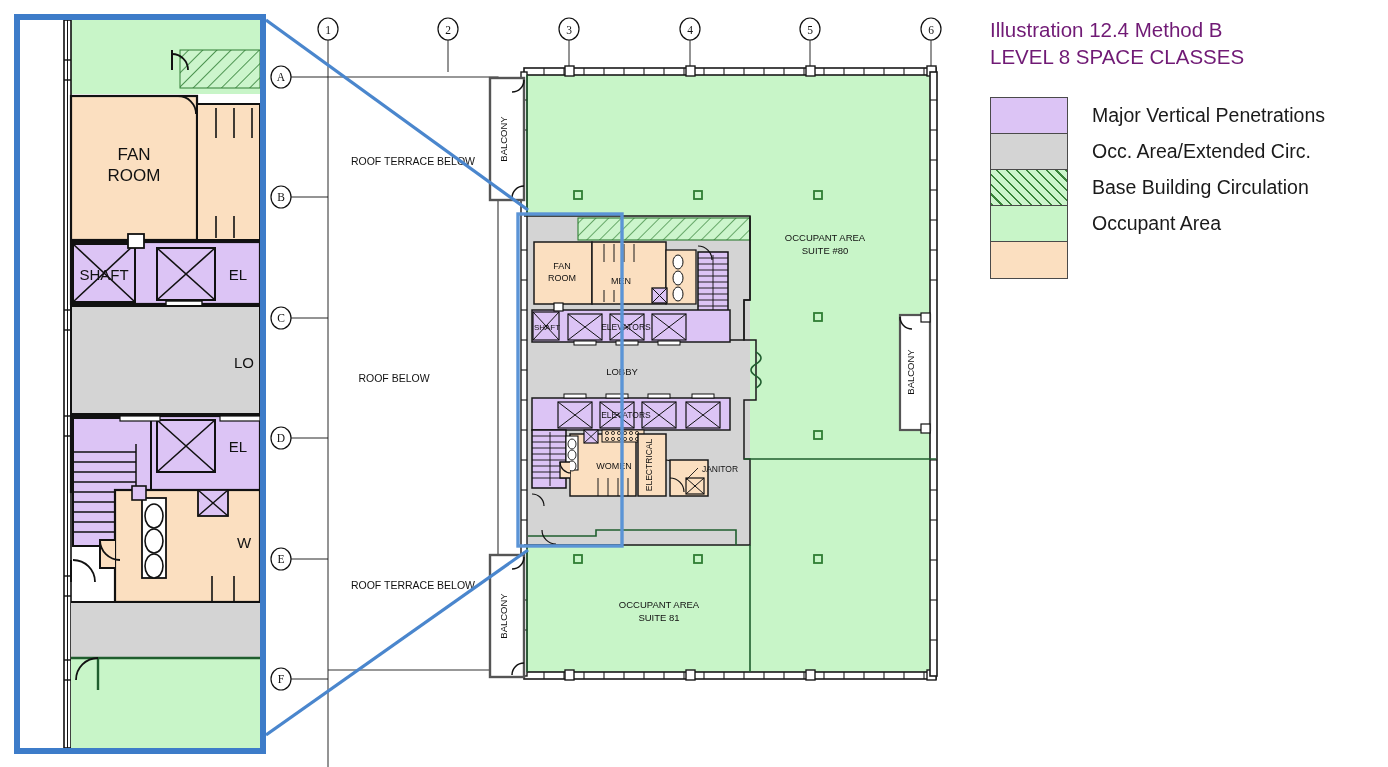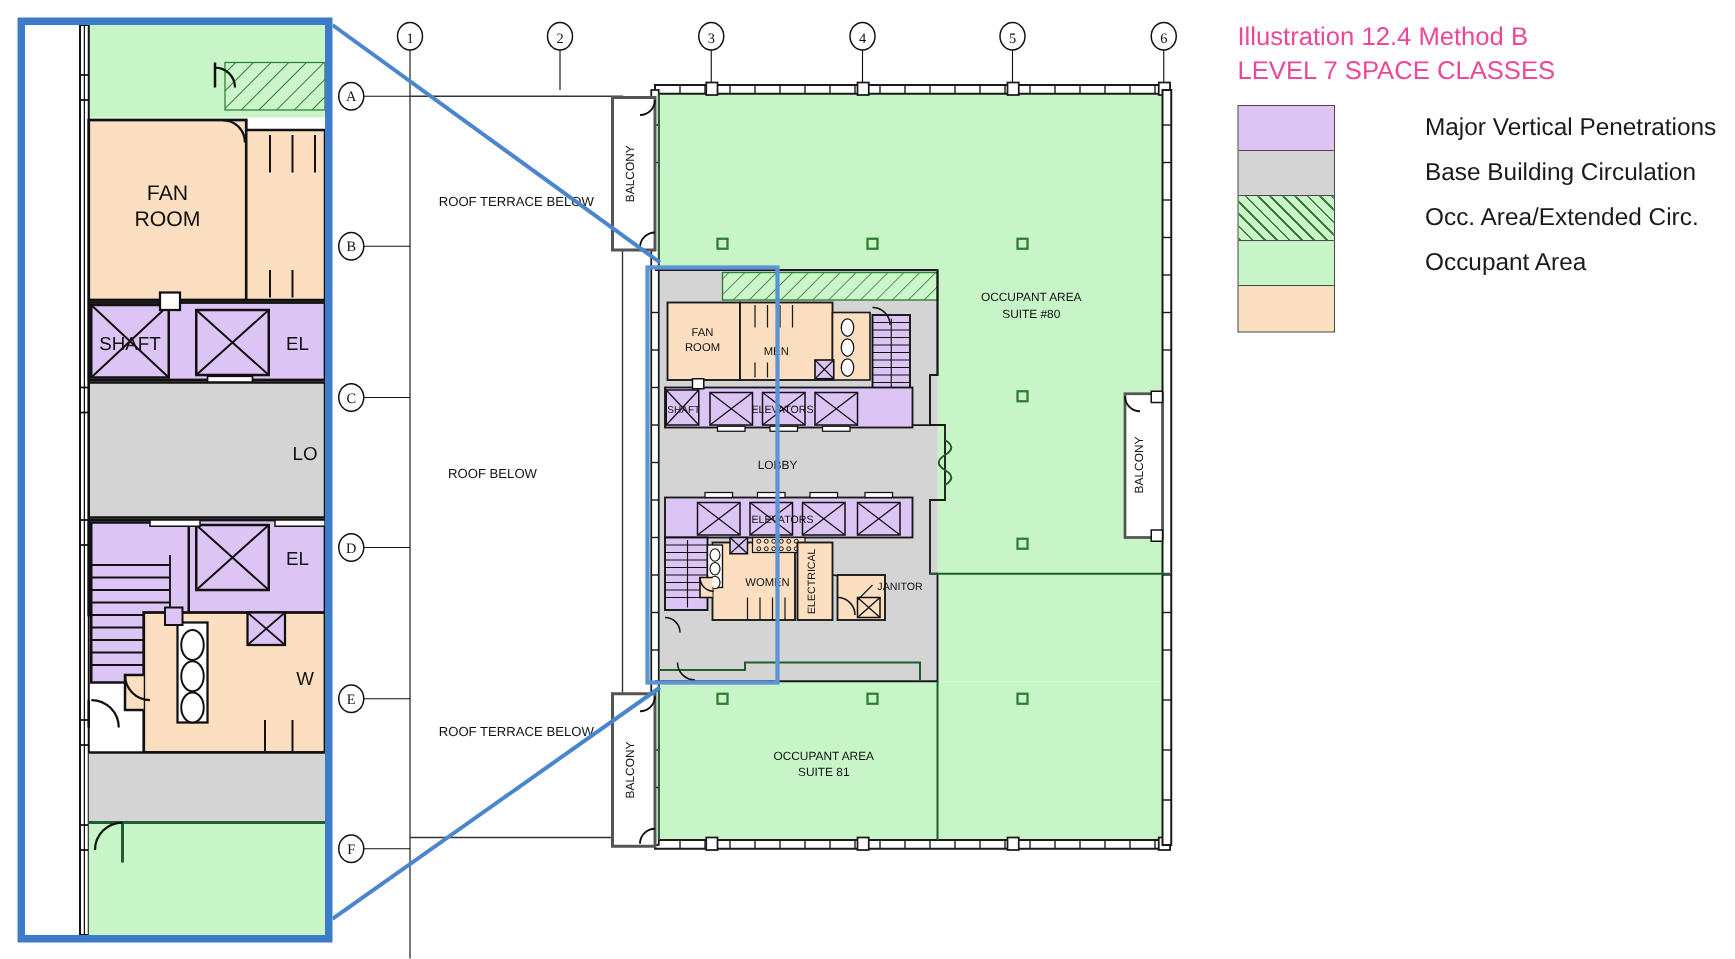--- a/index.html
+++ b/index.html
@@ -11,23 +11,23 @@
   #detail-panel{left:14px;top:14px;width:252px;height:740px;
       border:6px solid #3d7cc9;background:#ffffff;box-sizing:border-box;overflow:hidden;}
   #detail-clip{position:absolute;left:0;top:0;width:240px;height:728px;overflow:hidden;}
   #detail-scale{position:absolute;left:0;top:0;width:240px;height:728px;}
 
   
   #plan-wrap{left:266px;top:0;width:730px;height:767px;}
 
   
   #legend{left:990px;top:16px;width:398px;}
-  #legend-title{font-size:20.5px;line-height:27px;color:#ec4899;}
+  #legend-title{font-size:20.5px;line-height:27px;color:#701a75;}
   #legend-title div{white-space:nowrap;}
-  #swatches{margin-top:14px;display:flex;gap:48px;}
+  #swatches{margin-top:27px;display:flex;}
   #swatch-col{width:78px;border:1px solid #4a4a4a;box-sizing:border-box;}
   .sw{height:36px;border-bottom:1px solid #4a4a4a;box-sizing:border-box;}
   .sw:last-child{border-bottom:none;}
   #labels-col{margin-left:24px;display:flex;flex-direction:column;justify-content:flex-start;}
   .lg-label{height:36px;line-height:36px;font-size:19.5px;color:#1a1a1a;white-space:nowrap;}
 
   
   .hatch{
     background-color:#ccf5cc;
     background-image:repeating-linear-gradient(45deg,
@@ -578,31 +578,31 @@
   <rect x="252" y="214" width="104" height="332" fill="none" stroke="#5b94d6" stroke-width="3.4"></rect>
 
   <line x1="0" y1="20" x2="262" y2="210" stroke="#4a86cd" stroke-width="3.2"></line>
   <line x1="0" y1="735" x2="262" y2="550" stroke="#4a86cd" stroke-width="3.2"></line>
 </svg>
 </div>
 
 <div class="abs" id="legend">
   <div id="legend-title">
     <div>Illustration 12.4 Method B</div>
-    <div>LEVEL 7 SPACE CLASSES</div>
+    <div>LEVEL 8 SPACE CLASSES</div>
   </div>
 
   <div id="swatches">
     <div id="swatch-col">
       <div class="sw" style="background: rgb(220, 196, 245);"></div>
       <div class="sw" style="background: rgb(212, 212, 212);"></div>
       <div class="sw hatch" style="background-color: rgb(204, 245, 204);"></div>
       <div class="sw" style="background: rgb(200, 245, 200);"></div>
       <div class="sw" style="background: rgb(251, 223, 192);"></div>
     </div>
     <div id="labels-col">
       <div class="lg-label">Major Vertical Penetrations</div>
+      <div class="lg-label">Occ. Area/Extended  Circ.</div>
       <div class="lg-label">Base Building Circulation</div>
-      <div class="lg-label">Occ. Area/Extended  Circ.</div>
       <div class="lg-label">Occupant Area</div>
     </div>
   </div>
 </div>
 
 </body></html>

